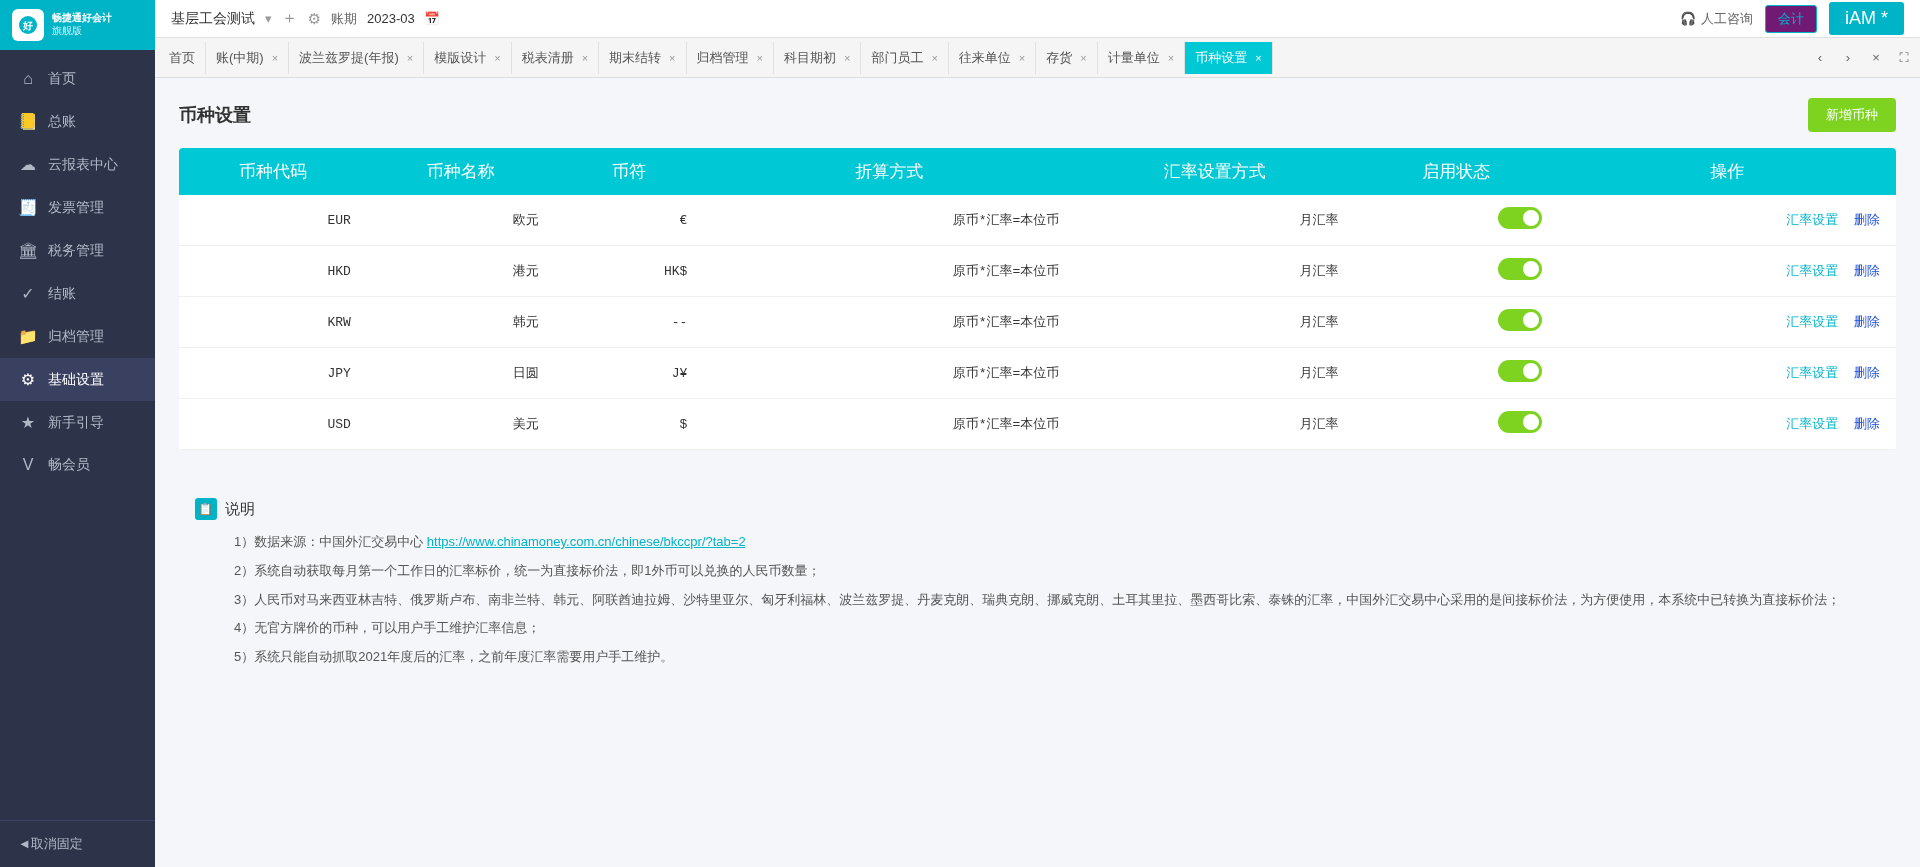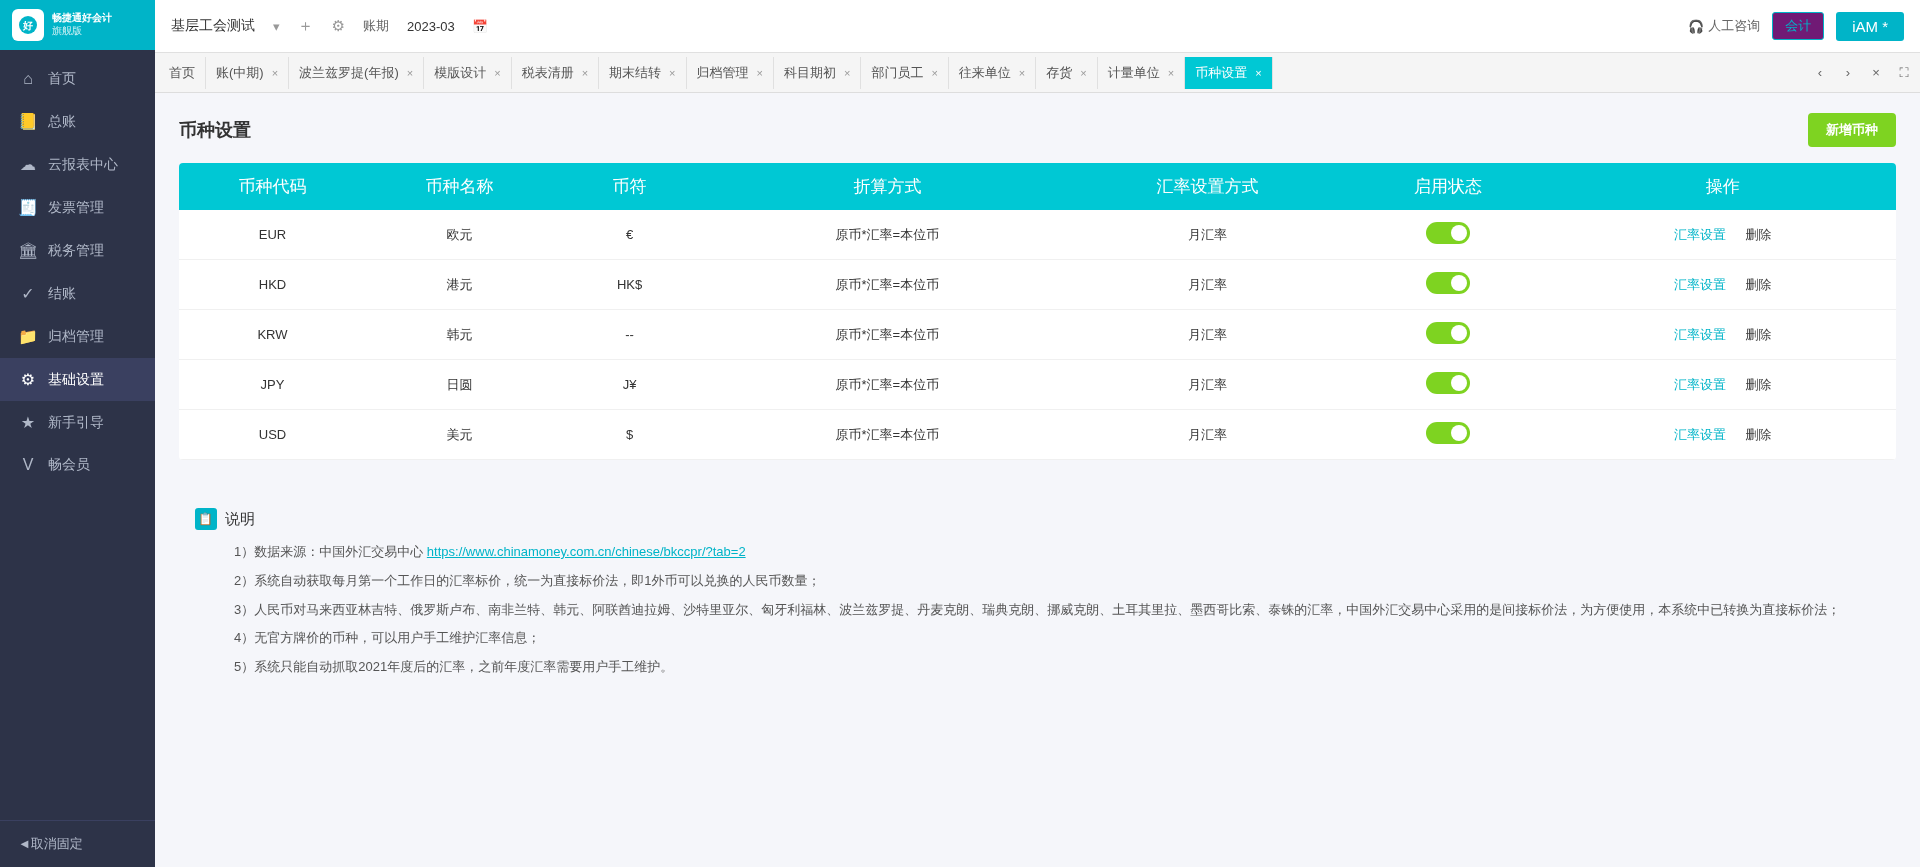--- a/index.html
+++ b/index.html
@@ -57,27 +57,27 @@
       gap: 6px;
       border-top: 1px solid #3a4060;
       margin-top: 32px;
     }
 
     
     .main { flex: 1; display: flex; flex-direction: column; height: 867px; overflow: hidden; }
 
     
     .topbar {
-      height: 53px;
+      height: 38px;
       background: #fff;
       display: flex;
       align-items: center;
       padding: 0 16px;
       border-bottom: 1px solid #e0e0e0;
-      gap: 18px;
+      gap: 10px;
     }
     .topbar-company { color: #333; font-size: 14px; font-weight: 500; }
     .topbar-arrow { color: #999; cursor: pointer; }
     .topbar-add { color: #999; cursor: pointer; font-size: 16px; }
     .topbar-settings { color: #999; cursor: pointer; font-size: 15px; }
     .topbar-period { color: #666; font-size: 13px; }
     .topbar-period-value { color: #333; font-weight: 500; }
     .topbar-period-icon { color: #00b4c8; cursor: pointer; }
     .topbar-right { margin-left: auto; display: flex; align-items: center; gap: 12px; }
     .topbar-help { color: #666; font-size: 13px; cursor: pointer; display: flex; align-items: center; gap: 4px; }
@@ -88,21 +88,21 @@
       padding: 4px 12px;
       border-radius: 3px;
       cursor: pointer;
       font-size: 13px;
     }
     .topbar-iam {
       background: #00b4c8;
       color: #fff;
       padding: 6px 16px;
       border-radius: 3px;
-      font-size: 15px;
+      font-size: 18px;
       cursor: pointer;
     }
 
     
     .tabbar {
       height: 40px;
       background: #f5f5f5;
       display: flex;
       align-items: center;
       border-bottom: 1px solid #ddd;
@@ -145,21 +145,21 @@
     }
     .page-title { font-size: 18px; color: #333; font-weight: bold; }
     .btn-new {
       background: #7ed321;
       color: #fff;
       border: none;
       padding: 8px 18px;
       border-radius: 4px;
       cursor: pointer;
       font-size: 13px;
-      font-weight: 700;
+      font-weight: 400;
     }
 
     
     .currency-table {
       width: 100%;
       border-collapse: collapse;
       background: #fff;
       border-radius: 4px;
       overflow: hidden;
     }
@@ -172,23 +172,24 @@
       font-size: 17px;
       font-weight: 500;
       text-align: center;
       border: none;
     }
     .currency-table tbody tr {
       border-bottom: 1px solid #f0f0f0;
     }
     .currency-table tbody td {
       padding: 12px 16px;
-      text-align: center;
+      text-align: right;
       color: #333;
       font-size: 13px;
+      font-family: Liberation Mono, monospace;
     }
 
     
     .toggle {
       display: inline-flex;
       width: 44px;
       height: 22px;
       background: #7ed321;
       border-radius: 11px;
       position: relative;
@@ -206,24 +207,24 @@
     }
 
     
     .action-link {
       color: #00b4c8;
       cursor: pointer;
       font-size: 13px;
       text-decoration: none;
     }
     .action-del {
-      color: #404040;
-      cursor: pointer;
-      font-size: 13px;
-      margin-left: 16px;
+      color: #1d4ed8;
+      cursor: pointer;
+      font-size: 13px;
+      margin-left: 8px;
     }
 
     
     .notes-section {
       margin-top: 32px;
       padding: 16px;
     }
     .notes-title {
       display: flex;
       align-items: center;

